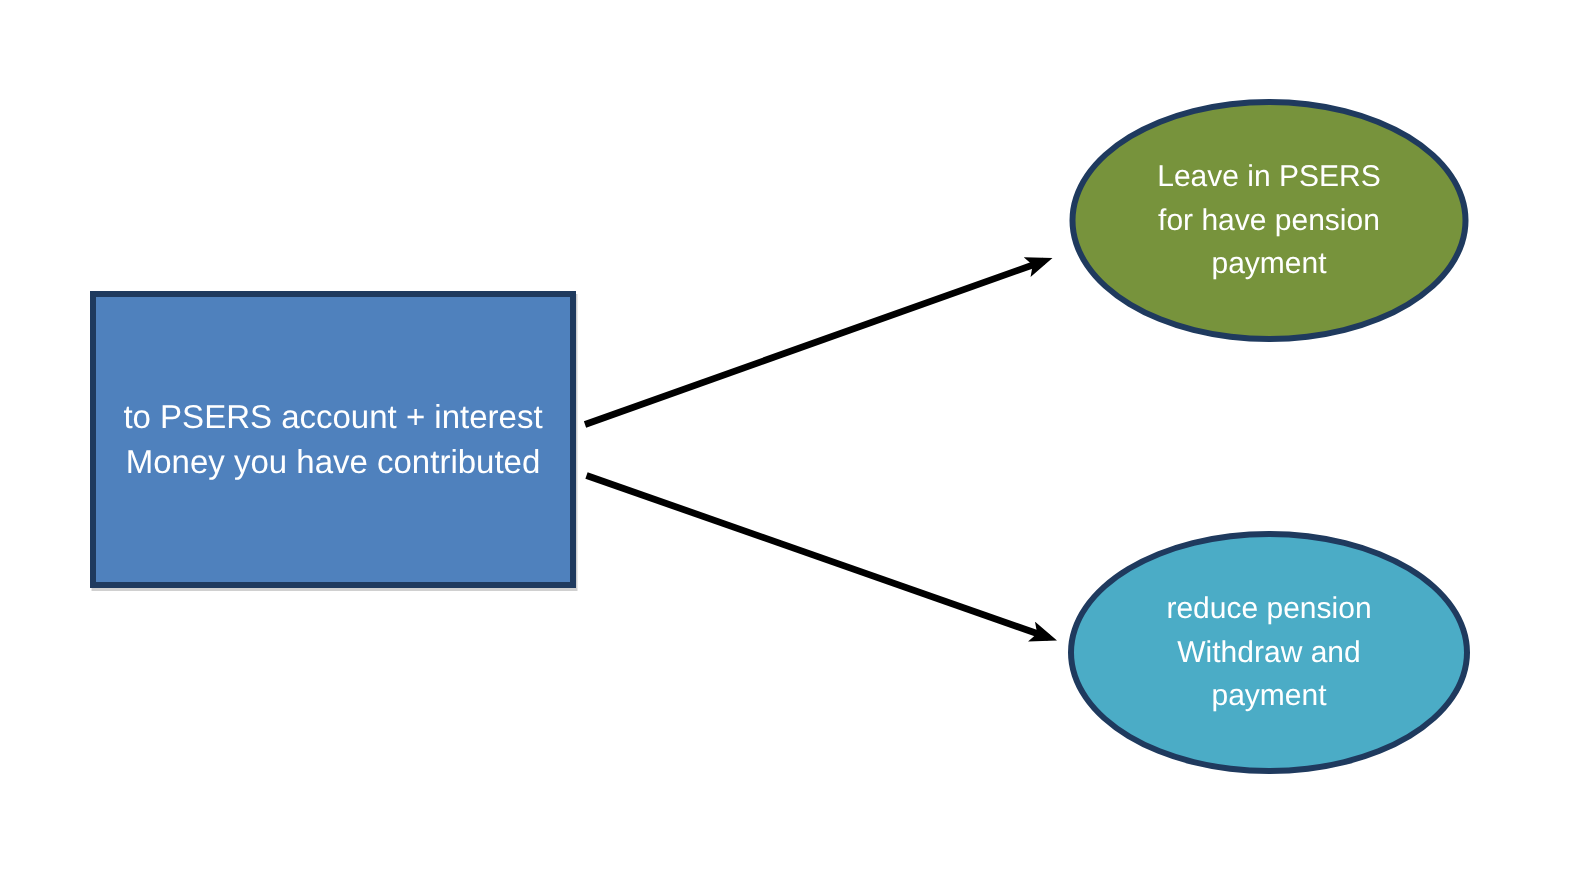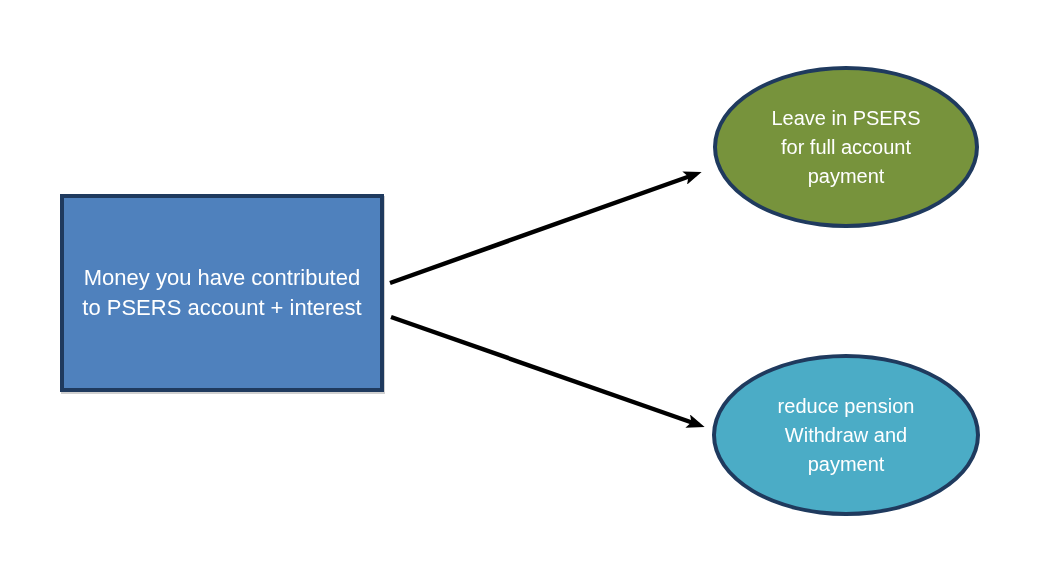--- a/index.html
+++ b/index.html
@@ -86,27 +86,27 @@
     <defs>
       <marker id="ah" markerUnits="userSpaceOnUse" markerWidth="18" markerHeight="14" refX="12" refY="7" orient="auto">
         <path class="arrowhead-path" d="M0,0 L18,7 L0,14 L4,7 Z"></path>
       </marker>
     </defs>
     <line class="arrow-line" x1="390" y1="283" x2="696" y2="174" marker-end="url(#ah)"></line>
     <line class="arrow-line" x1="391" y1="317" x2="699" y2="425" marker-end="url(#ah)"></line>
   </svg>
 
   <div class="node node-source">
+    <div class="text-line">to PSERS account + interest</div>
     <div class="text-line">Money you have contributed</div>
-    <div class="text-line">to PSERS account + interest</div>
   </div>
 
   <div class="node node-ellipse node-option-green">
     <div class="text-line">Leave in PSERS</div>
-    <div class="text-line">for full account</div>
+    <div class="text-line">for have pension</div>
     <div class="text-line">payment</div>
   </div>
 
   <div class="node node-ellipse node-option-teal">
     <div class="text-line">reduce pension</div>
     <div class="text-line">Withdraw and</div>
     <div class="text-line">payment</div>
   </div>
 
 </div>

